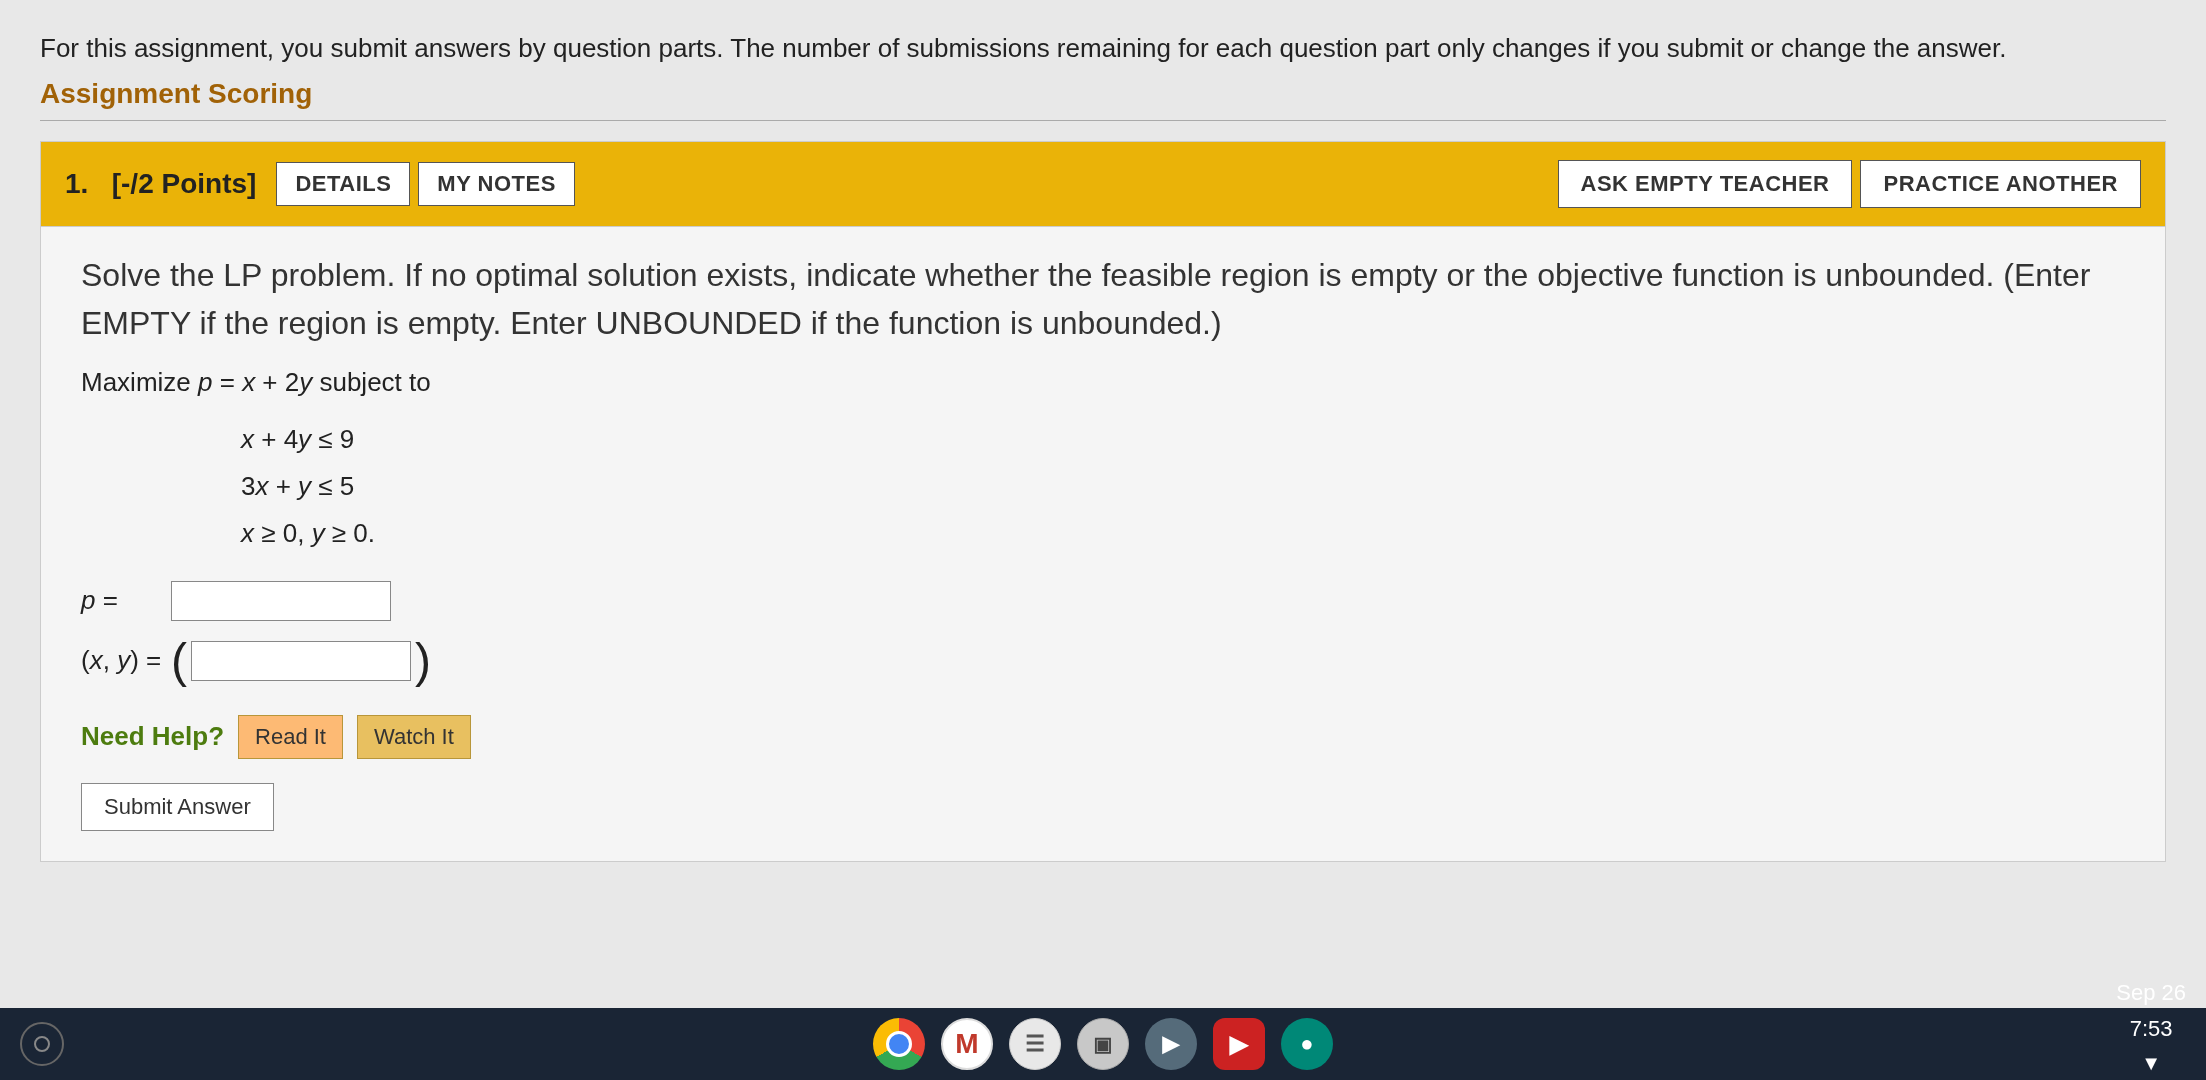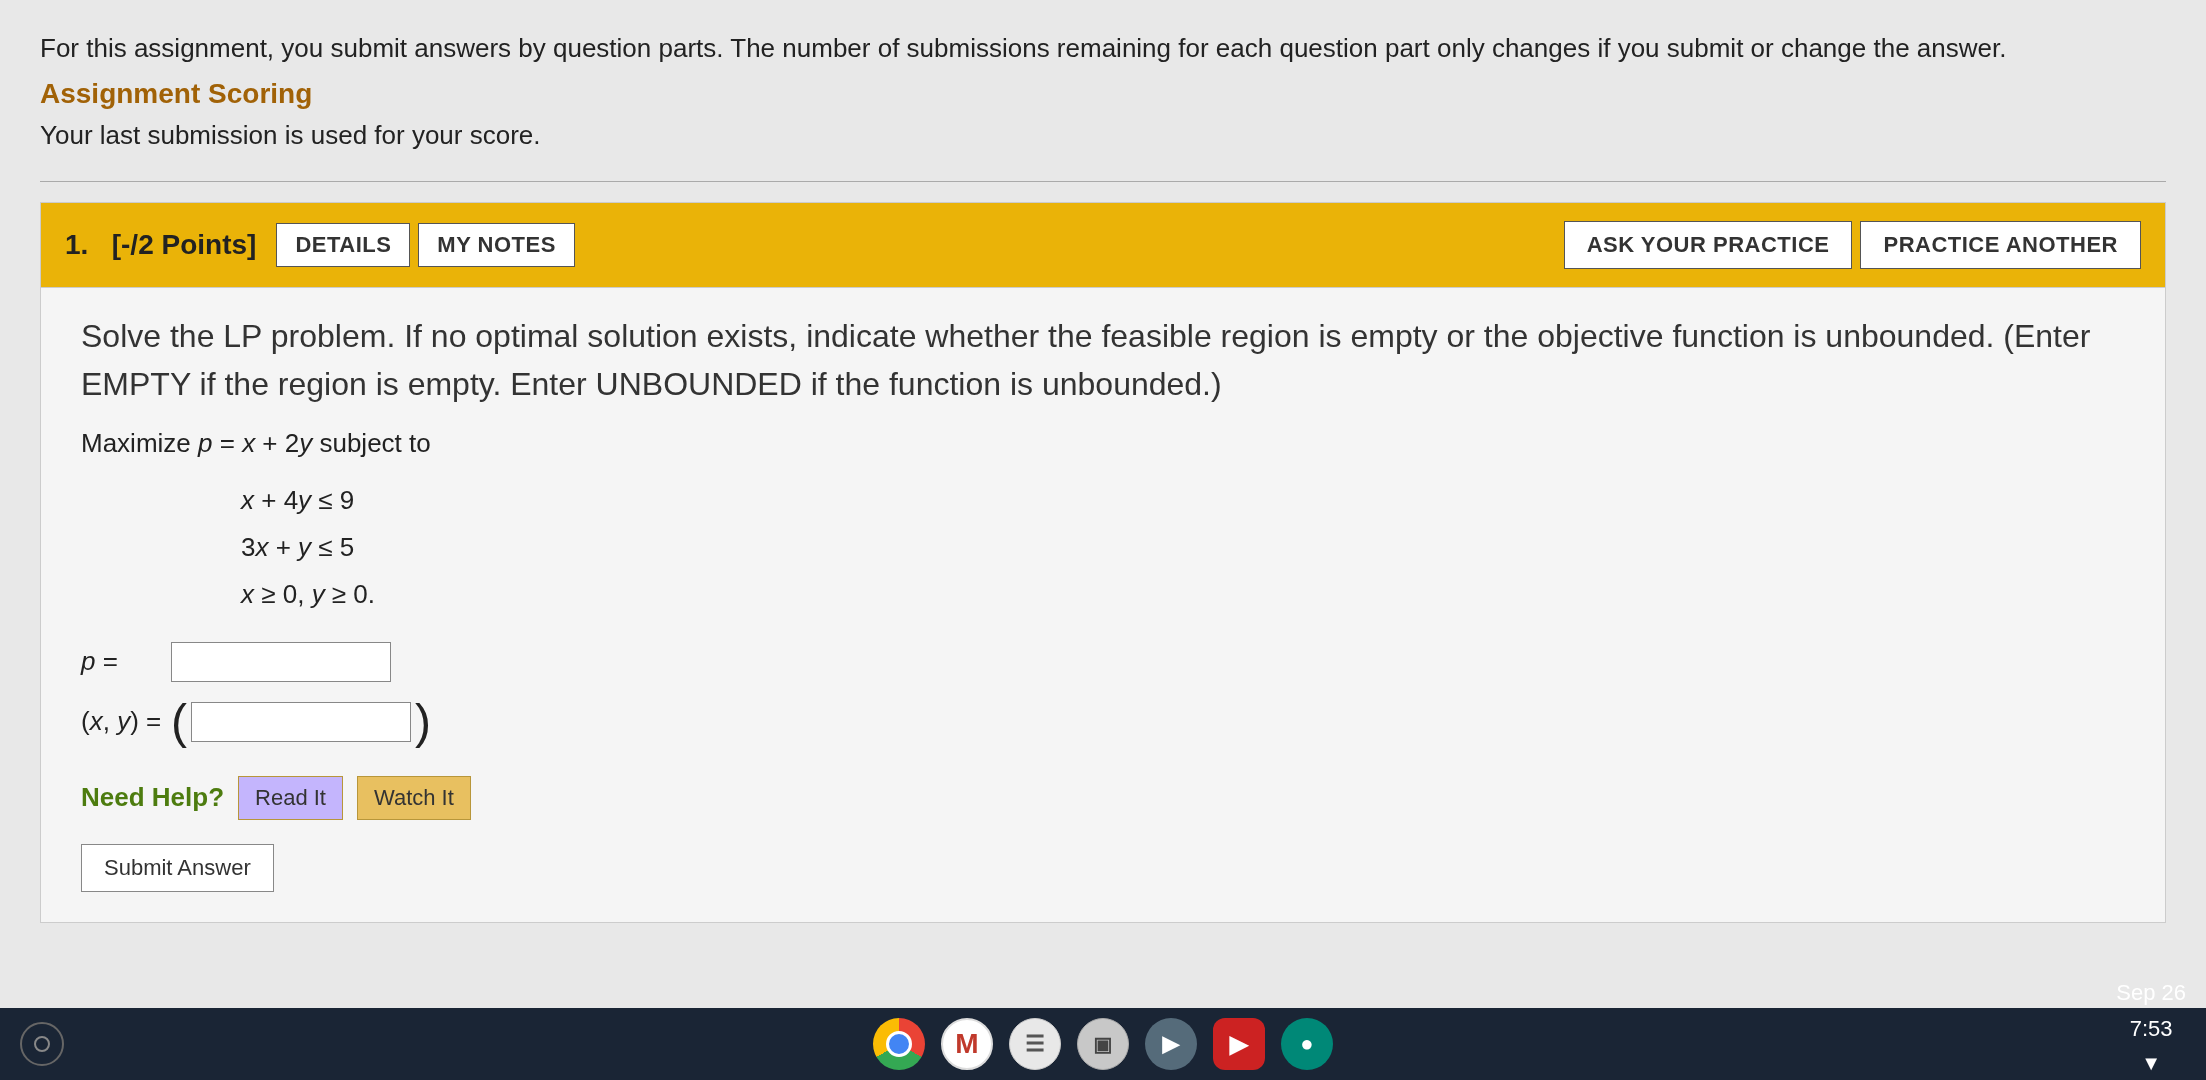--- a/index.html
+++ b/index.html
@@ -176,21 +176,21 @@
       gap: 14px;
     }
 
     .need-help-label {
       font-size: 26px;
       font-weight: bold;
       color: #4d7c0f;
     }
 
     .read-it-btn {
-      background: #c4b5fd;
+      background: #fdba74;
       border: 1px solid #b8963a;
       padding: 8px 16px;
       font-size: 22px;
       cursor: pointer;
       color: #333;
       font-weight: normal;
     }
 
     .watch-it-btn {
       background: #e8c060;
@@ -353,35 +353,34 @@
     }
   </style>
 </head>
 <body>
 
 <div class="main-content">
   <p class="info-text">
     <span>For this assignment, you submit answers by question parts. The number of submissions remaining for each question part only changes if you submit or change the answer.</span>
   </p>
   <p class="assignment-scoring">Assignment Scoring</p>
-  <p class="submission-note">Your last submission is used for your score.</p>
 
   <hr class="divider">
 
   <div class="question-container">
     <div class="question-header">
       <span class="question-number">
         <span>1.</span>
         &nbsp;
         <span>[-/2 Points]</span>
       </span>
       <button class="header-btn">DETAILS</button>
       <button class="header-btn">MY NOTES</button>
       <div class="spacer"></div>
-      <button class="ask-teacher-btn">ASK YOUR PRACTICE</button>
+      <button class="ask-teacher-btn">ASK EMPTY TEACHER</button>
       <button class="practice-another-btn">PRACTICE ANOTHER</button>
     </div>
 
     <div class="question-body">
       <p class="problem-text">
         <span>Solve the LP problem. If no optimal solution exists, indicate whether the feasible region is empty or the objective function is unbounded. (Enter EMPTY if the region is empty. Enter UNBOUNDED if the function is unbounded.)</span>
       </p>
 
       <p class="maximize-text">
         Maximize <em>p</em> = <em>x</em> + 2<em>y</em> subject to

